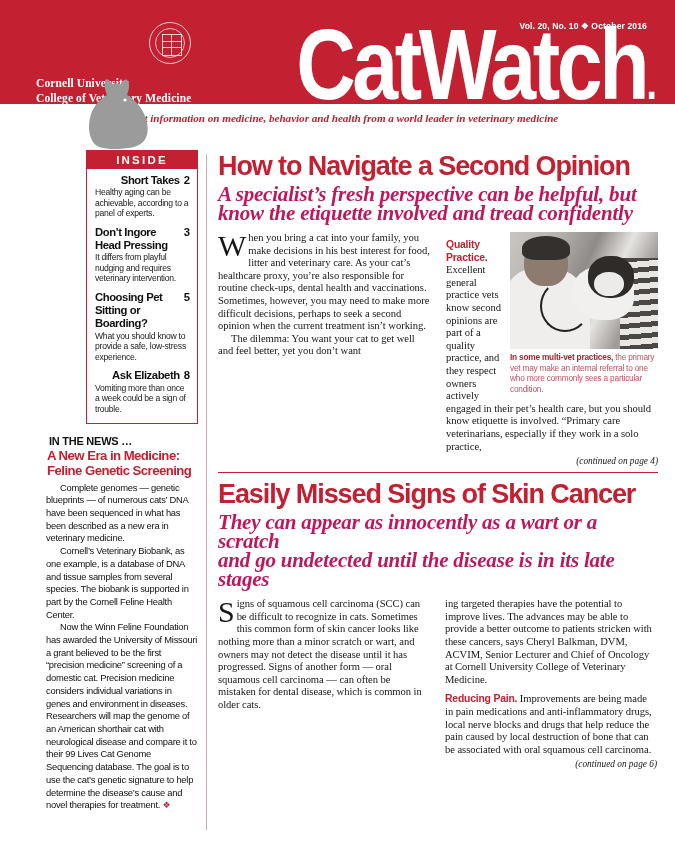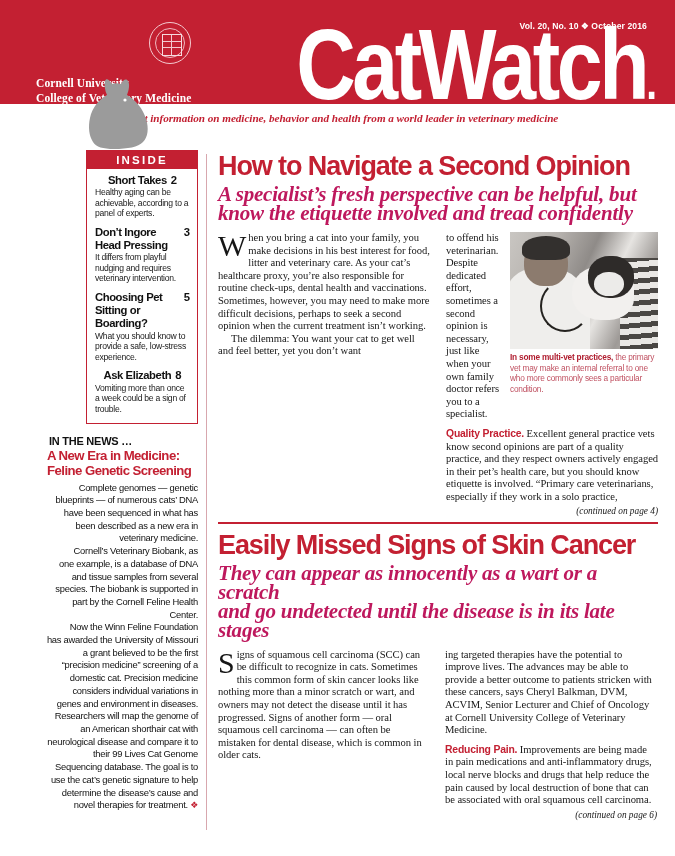--- a/index.html
+++ b/index.html
@@ -147,21 +147,21 @@
     font-size: 11.5px;
     letter-spacing: 2.2px;
     padding: 2.5px 0 3px;
   }
   .inside-body { padding: 5px 7px 6px 8px; }
   .toc-item { margin-bottom: 7px; }
   .toc-item:last-child { margin-bottom: 2px; }
   .toc-title-row {
     display: flex;
     align-items: baseline;
-    justify-content: center;
+    justify-content: flex-end;
     gap: 4px;
   }
   .toc-title {
     font-family: "Liberation Sans", sans-serif;
     font-weight: bold;
     font-size: 11.3px;
     color: #111;
     letter-spacing: -0.45px;
     line-height: 13px;
   }
@@ -199,21 +199,21 @@
     letter-spacing: -0.55px;
     margin-top: 1px;
     margin-left: 1px;
   }
   .news-body {
     font-family: "Liberation Sans", sans-serif;
     font-size: 9.4px;
     line-height: 12.7px;
     color: #111;
     letter-spacing: -0.26px;
-    text-align: right;
+    text-align: left;
     margin-top: 3px;
   }
   .news-body p { text-indent: 14px; }
   .news-body p + p { margin-top: 0; }
   .endmark { color: #c32032; font-size: 9px; }
 
   
   .rail-divider {
     position: absolute;
     left: 206px; top: 154px;
@@ -487,21 +487,20 @@
               <div class="cat-body"></div>
               <div class="cat-head"></div>
               <div class="cat-face"></div>
               <div class="steth"></div>
 
             </div>
             <div class="caption"><b>In some multi-vet practices,</b><span> the primary vet may make an internal referral to one who more commonly sees a particular condition.</span></div>
           </div>
 
           <div class="body-text">
-            <p class="noindent">to offend his veterinarian. Despite dedicated effort, sometimes a second opinion is necessary, just like when your own family doctor refers you to a specialist.</p>
             <p class="noindent" style="margin-top:7px;"><span class="runhead">Quality Practice.</span><span> Excellent general practice vets know second opinions are part of a quality practice, and they respect owners actively engaged in their pet’s health care, but you should know etiquette is involved. “Primary care veterinarians, especially if they work in a solo practice,</span></p>
           </div>
           <div class="jump">(continued on page 4)</div>
         </div>
       </div>
     </div>
 
     <div style="height:1.2px;background:#c32032;margin-top:6px;"></div>
 
     <div style="margin-top:7px;">

